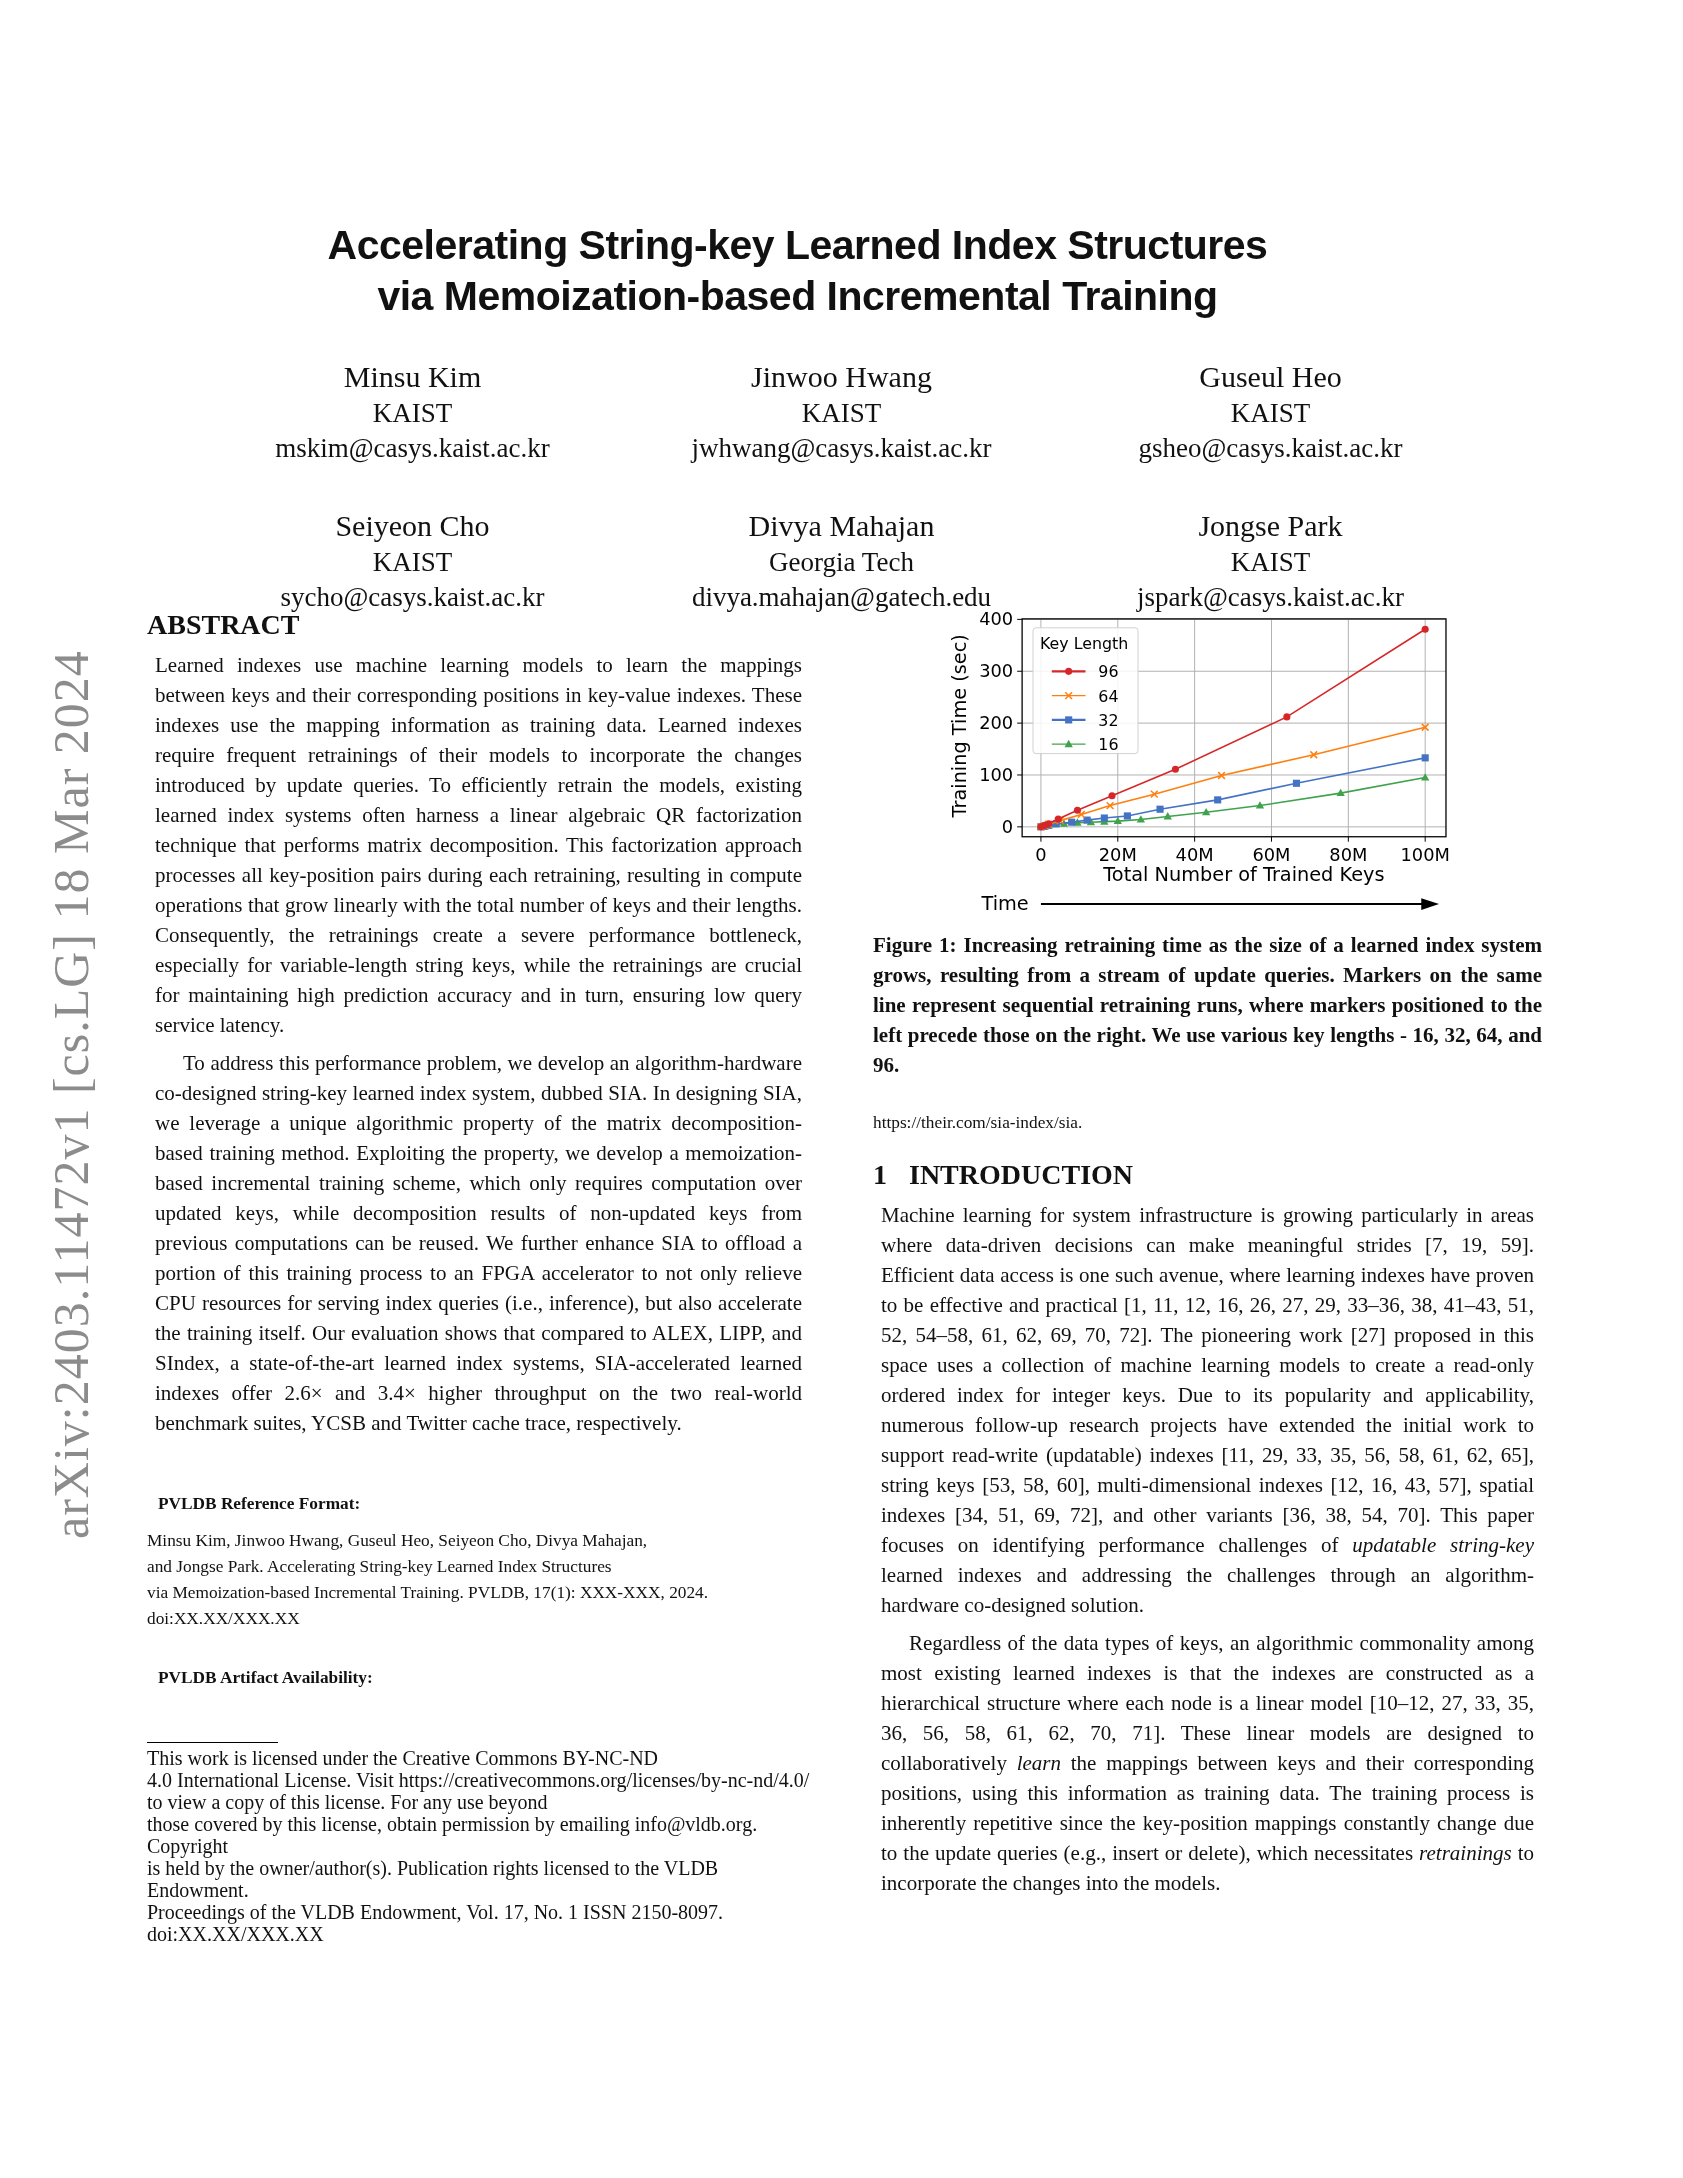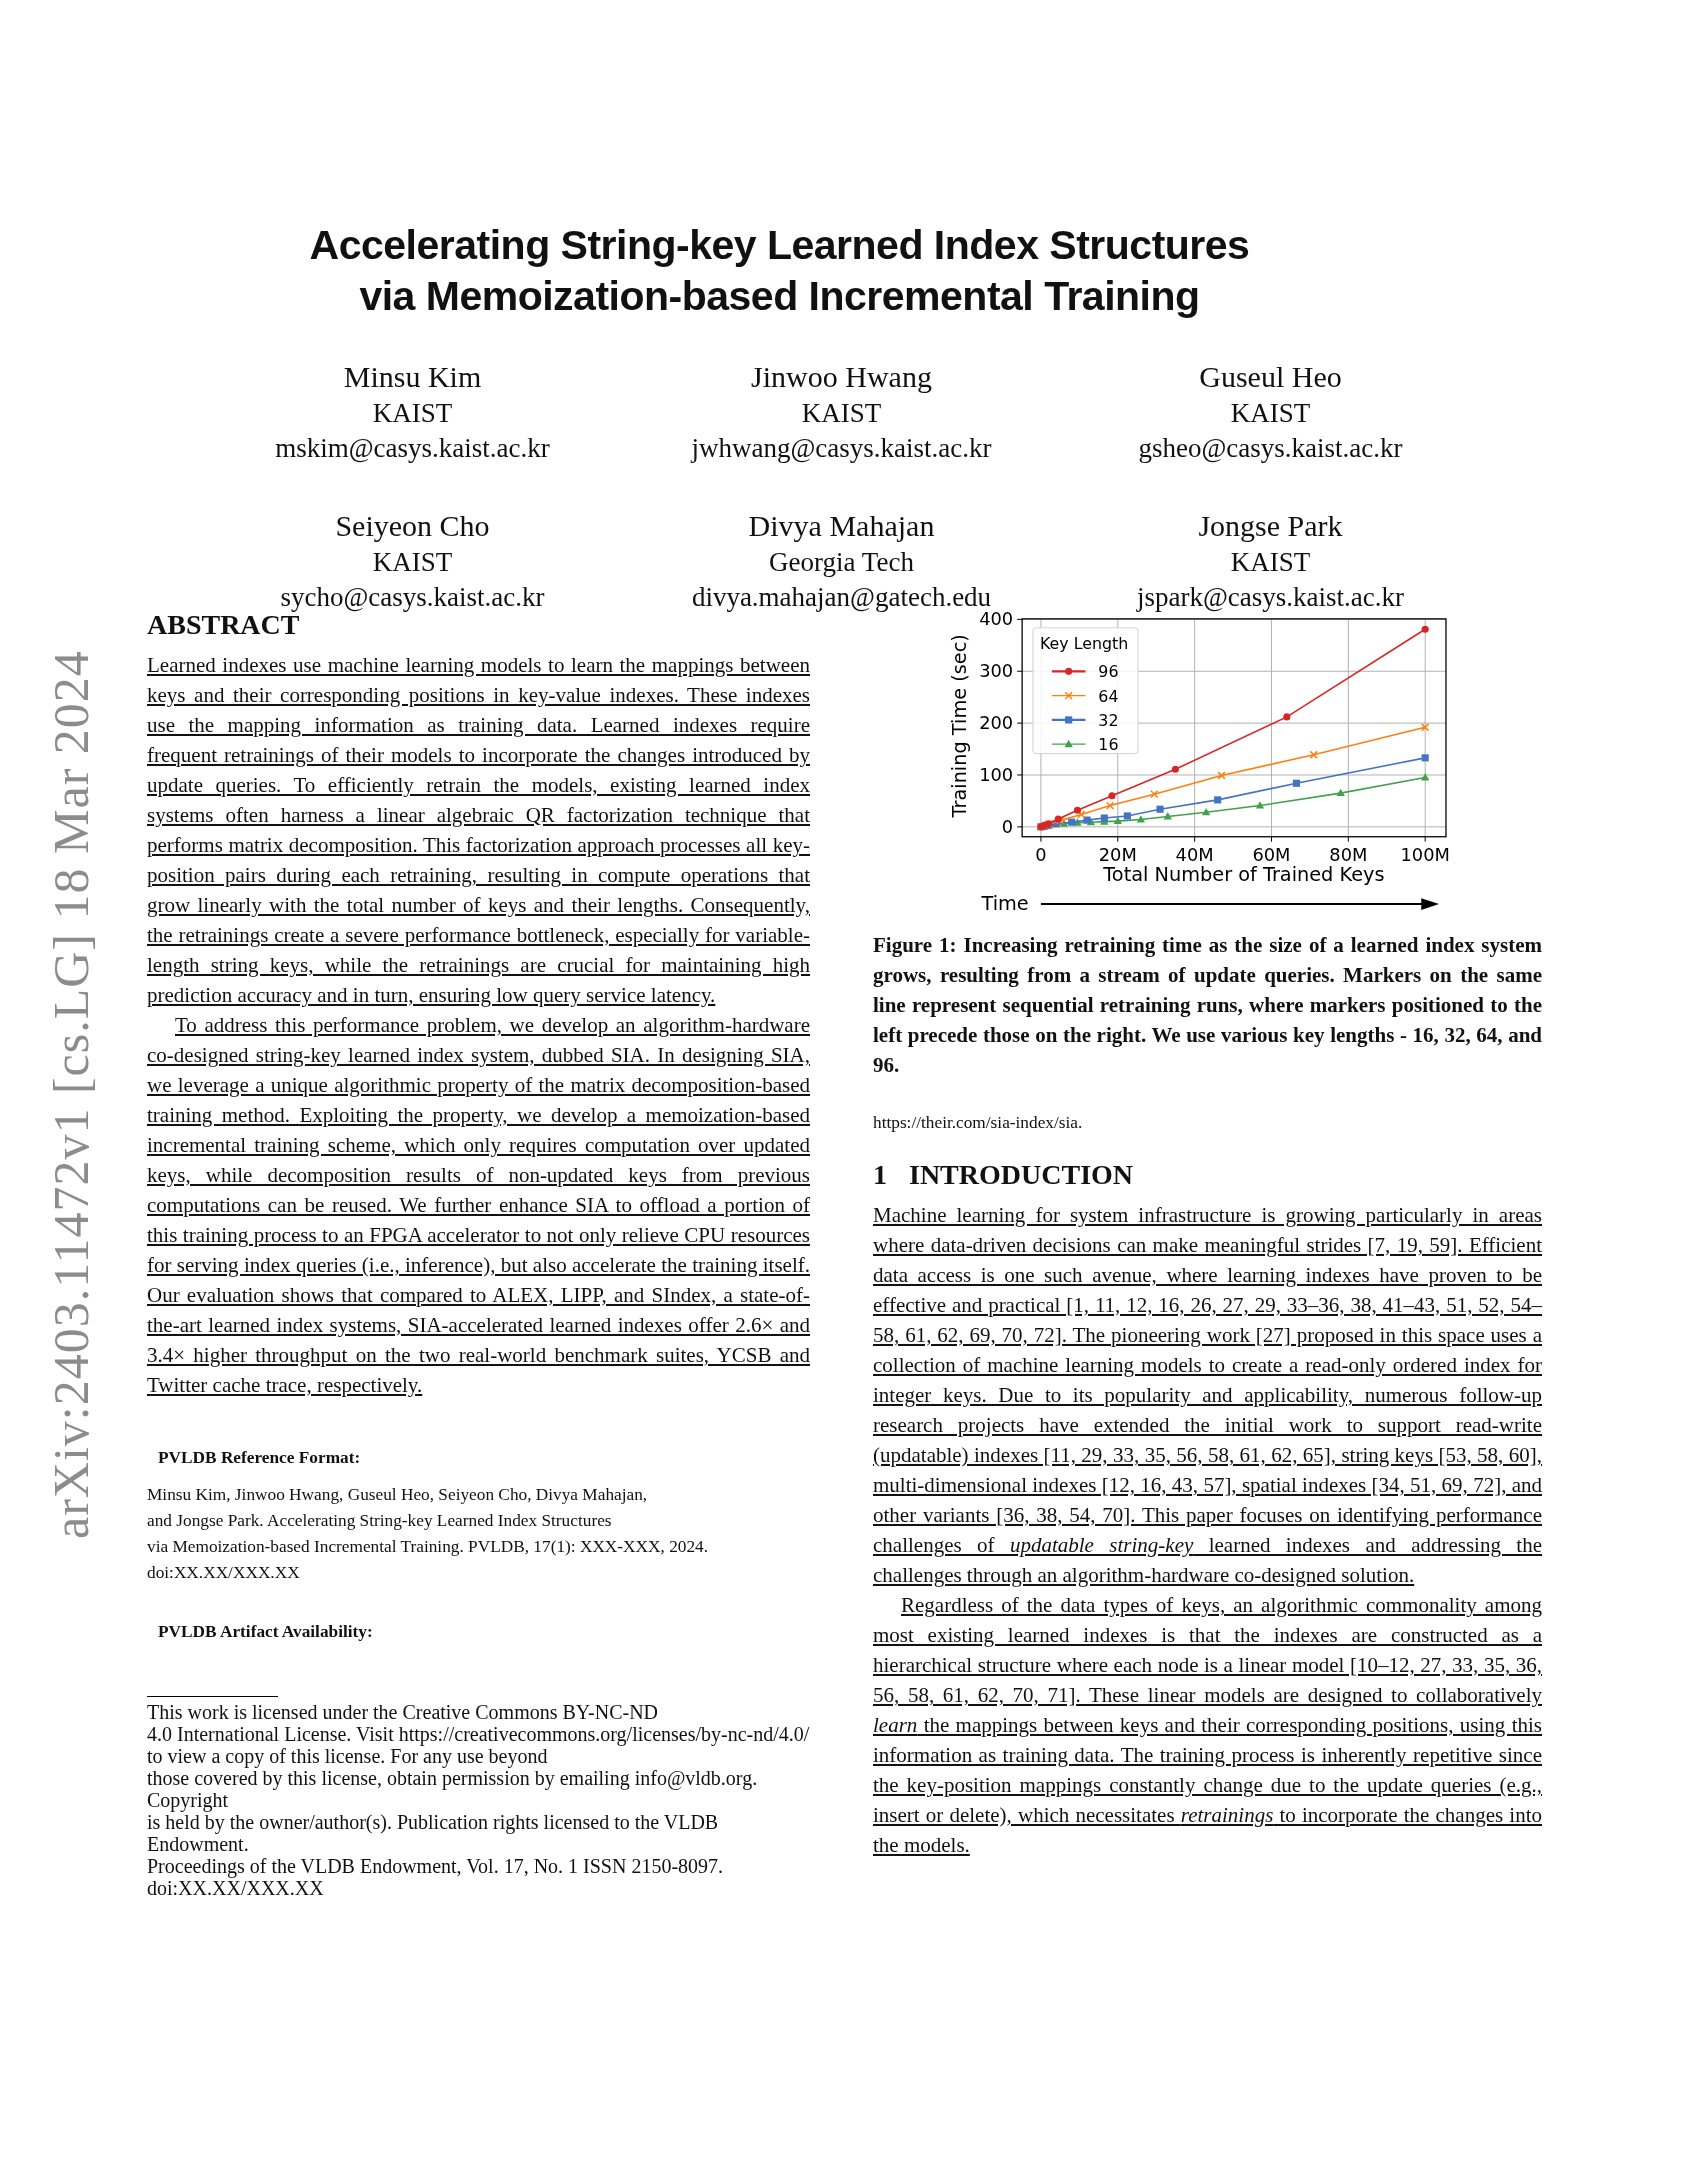--- a/index.html
+++ b/index.html
@@ -1,31 +1,31 @@
 <!DOCTYPE html>
 <html><head>
 <meta charset="utf-8">
 <style>
   html, body { margin: 0; padding: 0; background: #ffffff; }
   body { width: 1683px; height: 2178px; position: relative; overflow: hidden;
          font-family: "Liberation Serif", "DejaVu Serif", serif; color: #111; }
   .title { position: absolute; top: 220px; left: 0; width: 1559px; text-align: center;
            font-family: "Liberation Sans", "DejaVu Sans", sans-serif; font-weight: bold;
-           font-size: 41px; line-height: 51px; letter-spacing: -0.5px; }
+           font-size: 41px; line-height: 51px; letter-spacing: -0.5px; padding-left: 18px; }
   .authors { position: absolute; top: 358px; left: 198px; width: 1287px;
              display: grid; grid-template-columns: 1fr 1fr 1fr; row-gap: 41px; }
   .author { text-align: center; font-size: 27px; line-height: 35px; }
   .author .name { font-size: 30px; line-height: 38px; }
   .arxiv { position: absolute; left: 42px; top: 1539px; transform-origin: 0 0;
            transform: rotate(-90deg); font-family: "Liberation Serif", "DejaVu Serif", serif;
            font-size: 50px; color: #8c8c8c; white-space: nowrap; letter-spacing: 1px; }
   .col-left { position: absolute; left: 147px; top: 608px; width: 663px; }
   .col-right { position: absolute; left: 873px; top: 604px; width: 669px; }
   .h-section { font-weight: bold; font-size: 28px; margin: 0 0 8px 0; line-height: 34px; }
-  .para { font-size: 21px; line-height: 30px; text-align: justify; margin: 0; hyphens: auto; text-decoration: underline; }
+  .para { font-size: 21px; line-height: 30px; text-align: justify; margin: 8px; hyphens: auto; }
   .para.indent { text-indent: 28px; }
   .small-h { font-weight: bold; font-size: 17.3px; line-height: 26px; margin: 11px; }
   .small-p { font-size: 17.3px; line-height: 26px; margin: 0; }
   .footnote-rule { width: 131px; border-top: 1px solid #000; margin: 0 0 4px 0; }
   .footnote { font-size: 20px; line-height: 22px; }
   .caption { font-weight: bold; font-size: 21px; line-height: 30px; text-align: justify; margin: 0; }
   .artifact { font-size: 17.3px; line-height: 30px; margin: 0; }
   .chart-wrap { position: relative; width: 614px; height: 312px; margin-left: 59px; }
   svg text { font-family: "DejaVu Sans", "Liberation Sans", sans-serif; }
 </style>

